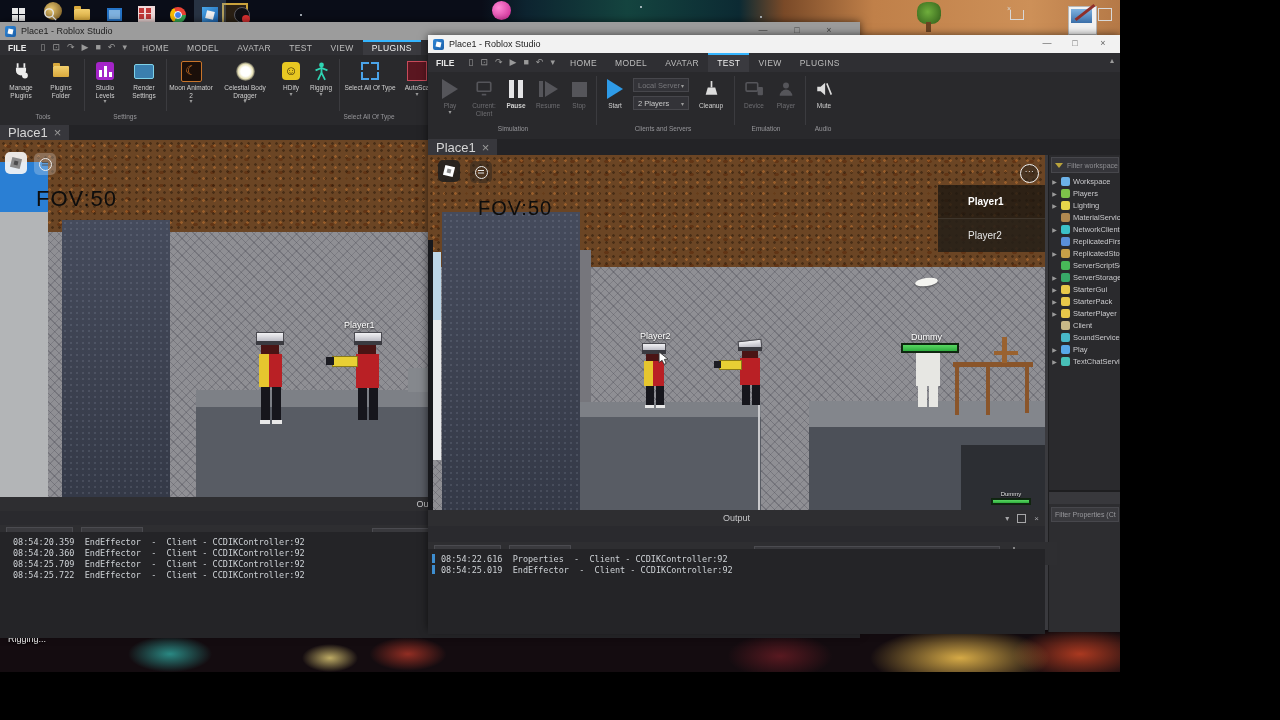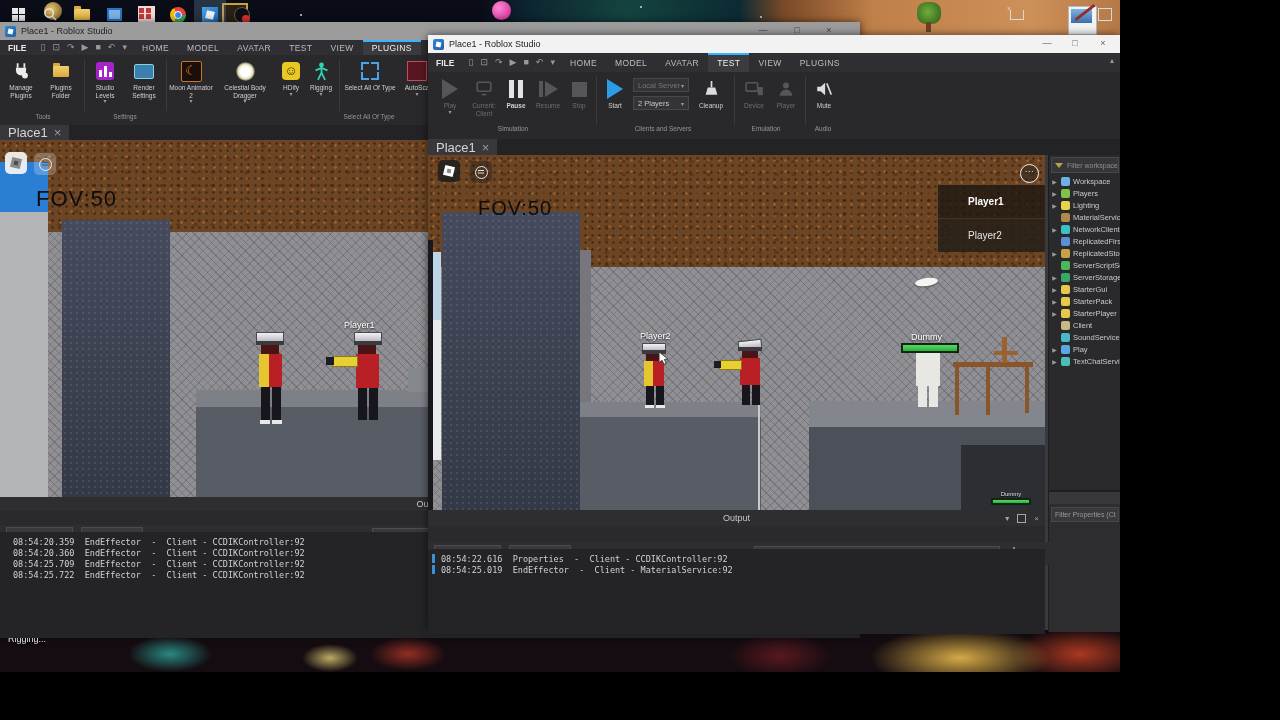--- a/index.html
+++ b/index.html
@@ -724,21 +724,21 @@
       <span style="position:absolute;left:580px">
         <svg width="12" height="13" viewBox="0 0 16 16">
             <line x1="8" y1="0.5" x2="8" y2="6.5" stroke="#c0c0c0" stroke-width="1.6"></line>
             <path d="M4.5 6.5h7l2 7H2.5z" fill="#c0c0c0"></path>
           </svg>
       </span>
       <span style="position:absolute;left:598px;color:#b0b0b0;font-size:9px">···</span>
     </div>
     <div class="abs loglines" style="left:0;top:514px;width:617px;height:81px;padding-top:4px">
       <div class="logline"><span class="lbar"></span><span>08:54:22.616  Properties  -  Client - CCDIKController:92</span></div>
-      <div class="logline"><span class="lbar"></span><span>08:54:25.019  EndEffector  -  Client - MaterialService:92</span></div>
+      <div class="logline"><span class="lbar"></span><span>08:54:25.019  EndEffector  -  Client - CCDIKController:92</span></div>
     </div>
   </div>
 
   <div class="abs black-right"></div>
   <div class="abs black-bottom"></div>
 
   <div class="taskbar">
     <div class="tbcell" style="margin-left:2px">
         <span class="winlogo">
           <span></span>

